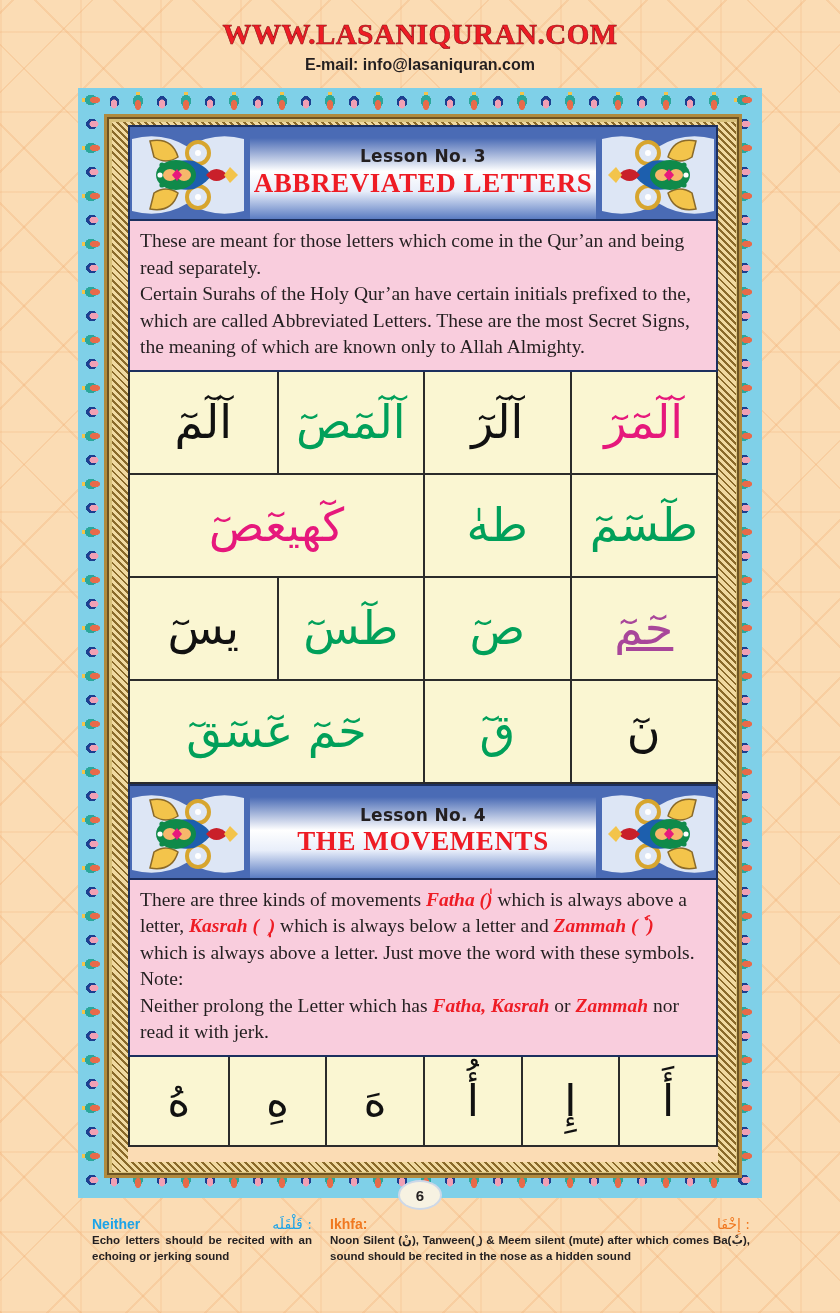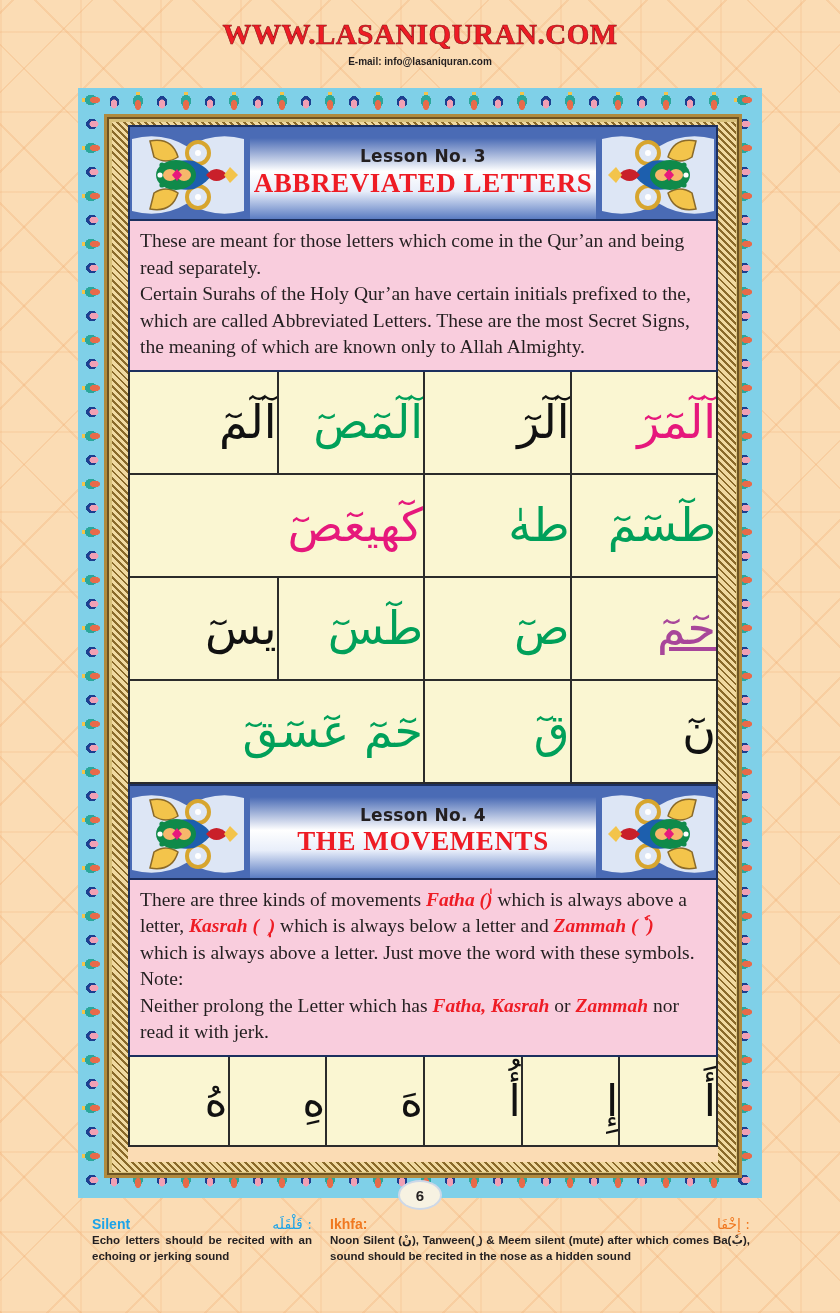--- a/index.html
+++ b/index.html
@@ -25,21 +25,21 @@
   .site-url{
     margin:0;padding-top:18px;
     font-family:"Liberation Serif",serif;
     font-weight:bold;font-size:29px;letter-spacing:.5px;
     color:#ee1c25;
     -webkit-text-stroke:.6px #8b0f14;
   }
   .site-email{
     margin:0;padding-top:5px;
     font-family:"Liberation Sans",sans-serif;
-    font-weight:bold;font-size:10px;color:#231f20;
+    font-weight:bold;font-size:16px;color:#231f20;
   }
 
   
   .frame{position:absolute;left:78px;top:88px;width:684px;height:1110px;}
   .band{position:absolute;background-repeat:repeat;}
   .band-h{height:32px;left:0;width:684px;}
   .band-v{width:32px;top:0;height:1110px;}
   .band-top{top:0;}
   .band-bottom{bottom:0;}
   .band-left{left:0;}
@@ -126,21 +126,21 @@
   .mark{font-family:"DejaVu Sans",sans-serif;color:#ee1c25;font-weight:bold;}
 
   
   .grid{width:590px;box-sizing:border-box;border:2px solid #2b2b2b;border-top:none;}
   .grow{display:flex;width:100%;box-sizing:border-box;}
   .grow + .grow{border-top:2px solid #2b2b2b;}
   .cell{
     background:#faf6d2;
     border-left:2px solid #2b2b2b;
     box-sizing:border-box;
-    display:flex;align-items:center;
+    display:flex;align-items:center;justify-content:center;
     height:101px;
     font-family:"DejaVu Sans",sans-serif;
     font-size:46px;direction:rtl;
     overflow:hidden;
     white-space:nowrap;
   }
   .cell:first-child{border-left:none;}
   .c4{width:25%;} .c3a{width:25%;} .c3b{width:25%;} .c3c{width:50%;}
   .c6{width:16.6666%;}
   .mv-cell{height:88px;font-size:44px;color:#111;}
@@ -407,21 +407,21 @@
 </div>
 
 <div class="pagenum-wrap">
   <div class="pagenum">6</div>
 </div>
 
 <div class="footer">
 
   <div class="fcol left q-col">
     <div class="fhead">
-      <span class="en">Silent</span>
+      <span class="en">Neither</span>
       <span class="ar">قَلْقَلَه :</span>
     </div>
     <div class="fbody jl">Echo letters should be recited with an echoing or jerking sound</div>
   </div>
 
   <div class="fcol right i-col">
     <div class="fhead">
       <span class="en">Ikhfa:</span>
       <span class="ar">إِخْفَا :</span>
     </div>

